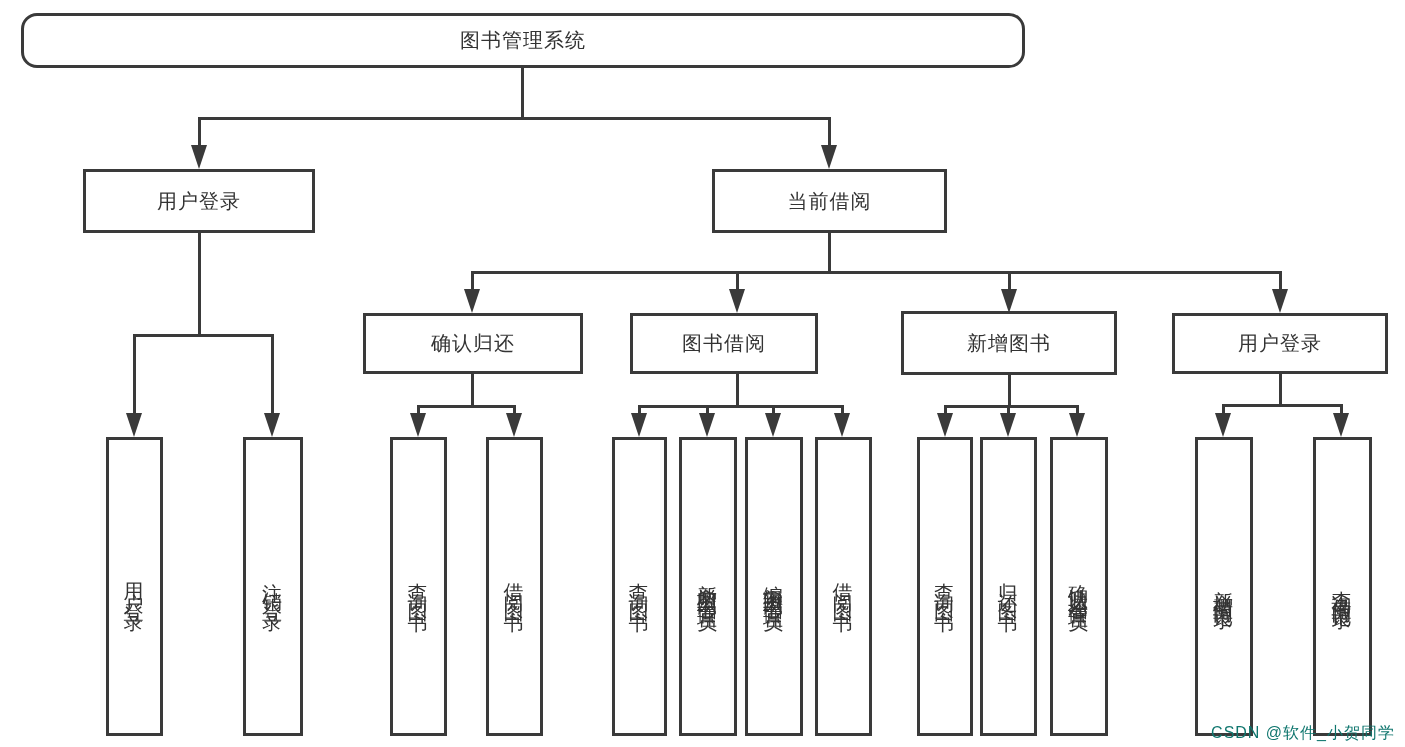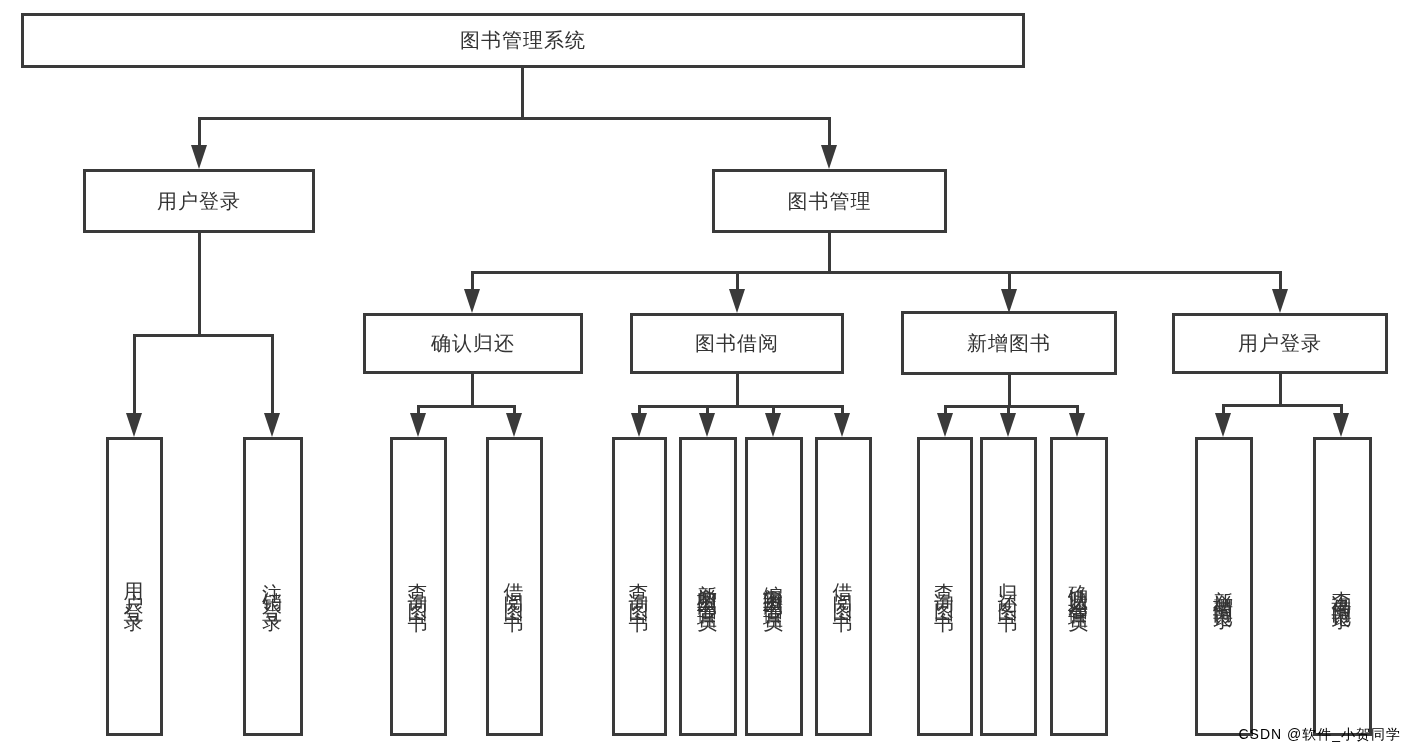--- a/index.html
+++ b/index.html
@@ -18,29 +18,29 @@
   }
   .leaf.long{letter-spacing:4px;}
   .hl{position:absolute;height:3px;background:#3a3a3a;}
   .vl{position:absolute;width:3px;background:#3a3a3a;}
   .arrow{
     position:absolute;width:0;height:0;
     border-left:8px solid transparent;border-right:8px solid transparent;
     border-top:24px solid #3a3a3a;
   }
   .watermark{
-    position:absolute;right:4px;bottom:3px;font-size:14px;color:#000000;
+    position:absolute;right:10px;bottom:3px;font-size:16px;color:#0f766e;
     letter-spacing:1px;
   }
   
-  #b-root{left:21px;top:13px;width:1004px;height:55px;}
+  #b-root{left:21px;top:13px;width:1004px;height:55px;border-radius:16px;}
   #b-user-login{left:83px;top:169px;width:232px;height:64px;}
   #b-book-mgmt{left:712px;top:169px;width:235px;height:64px;}
   #b-new-rec{left:363px;top:313px;width:220px;height:61px;}
-  #b-borrow{left:630px;top:313px;width:214px;height:61px;}
+  #b-borrow{left:630px;top:313px;width:188px;height:61px;}
   #b-current{left:901px;top:311px;width:216px;height:64px;}
   #b-records{left:1172px;top:313px;width:216px;height:61px;}
   .leaf{top:437px;height:299px;}
   #l-a1{left:106px;width:57px;}
   #l-a2{left:243px;width:60px;}
   #l-b1{left:390px;width:57px;}
   #l-b2{left:486px;width:57px;}
   #l-c1{left:612px;width:55px;}
   #l-c2{left:679px;width:58px;}
   #l-c3{left:745px;width:58px;}
@@ -51,21 +51,21 @@
   #l-e1{left:1195px;width:58px;}
   #l-e2{left:1313px;width:59px;}
 </style>
 </head>
 <body>
 
 <div class="canvas">
 
   <div class="node" id="b-root">图书管理系统</div>
   <div class="node" id="b-user-login">用户登录</div>
-  <div class="node" id="b-book-mgmt">图书管理</div>
+  <div class="node" id="b-book-mgmt">当前借阅</div>
   <div class="node" id="b-new-rec">确认归还</div>
   <div class="node" id="b-borrow">图书借阅</div>
   <div class="node" id="b-current">新增图书</div>
   <div class="node" id="b-records">用户登录</div>
 
   <div class="node leaf" id="l-a1">用户登录</div>
   <div class="node leaf" id="l-a2">注销登录</div>
   <div class="node leaf" id="l-b1">查询图书</div>
   <div class="node leaf" id="l-b2">借阅图书</div>
   <div class="node leaf" id="l-c1">查询图书</div>

